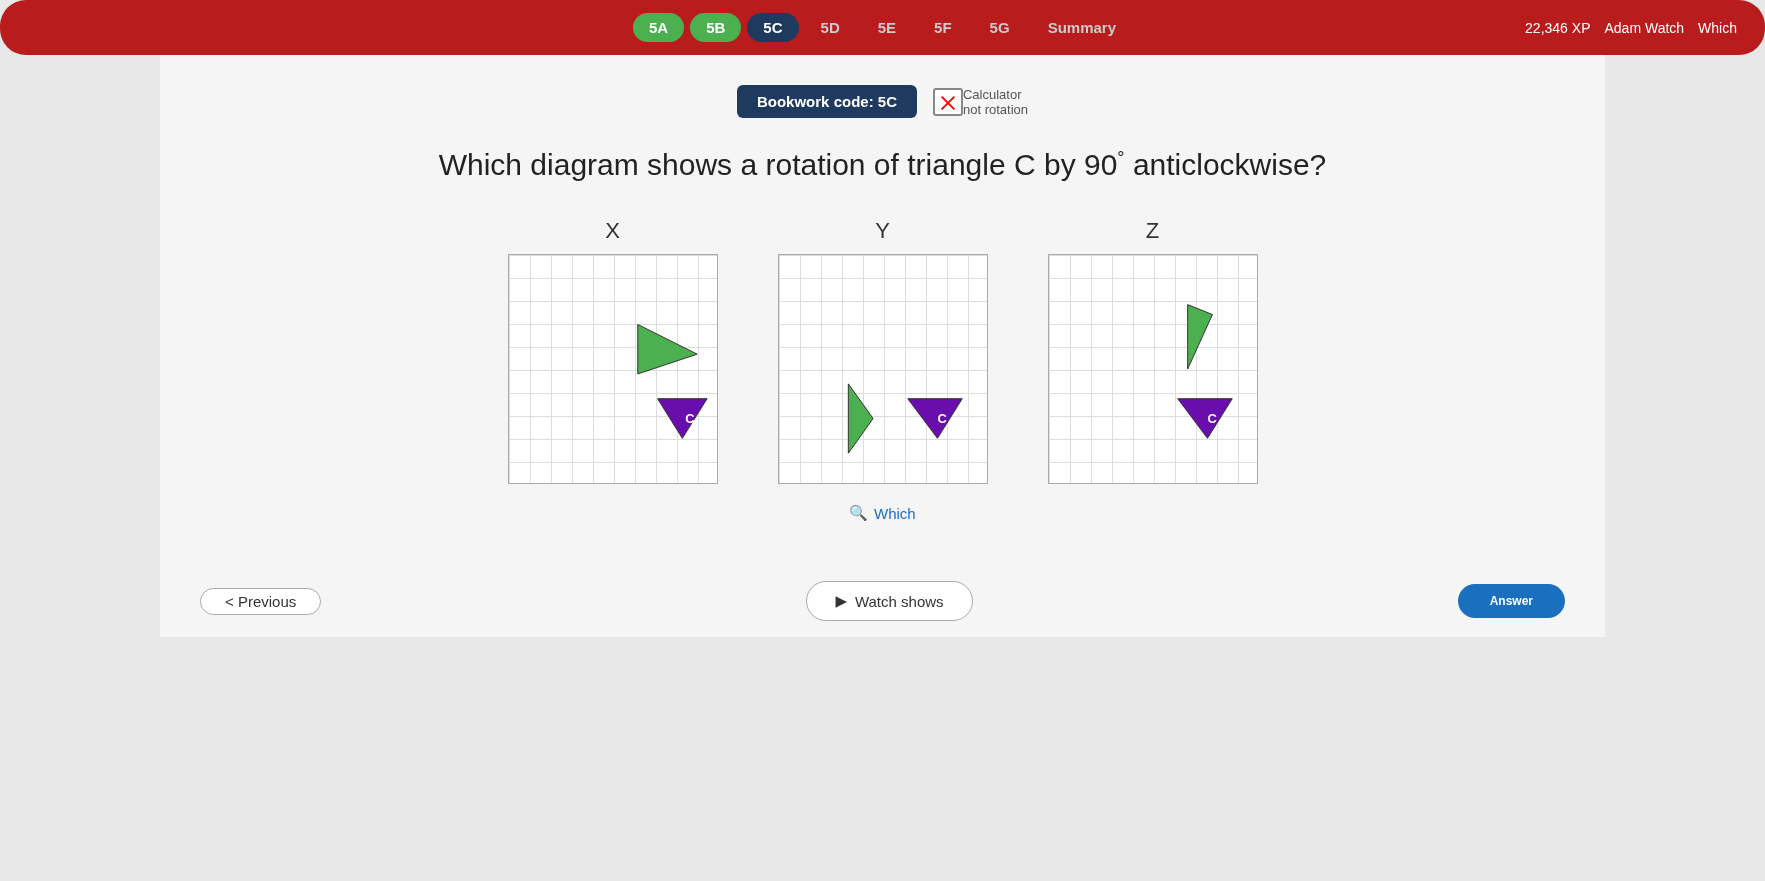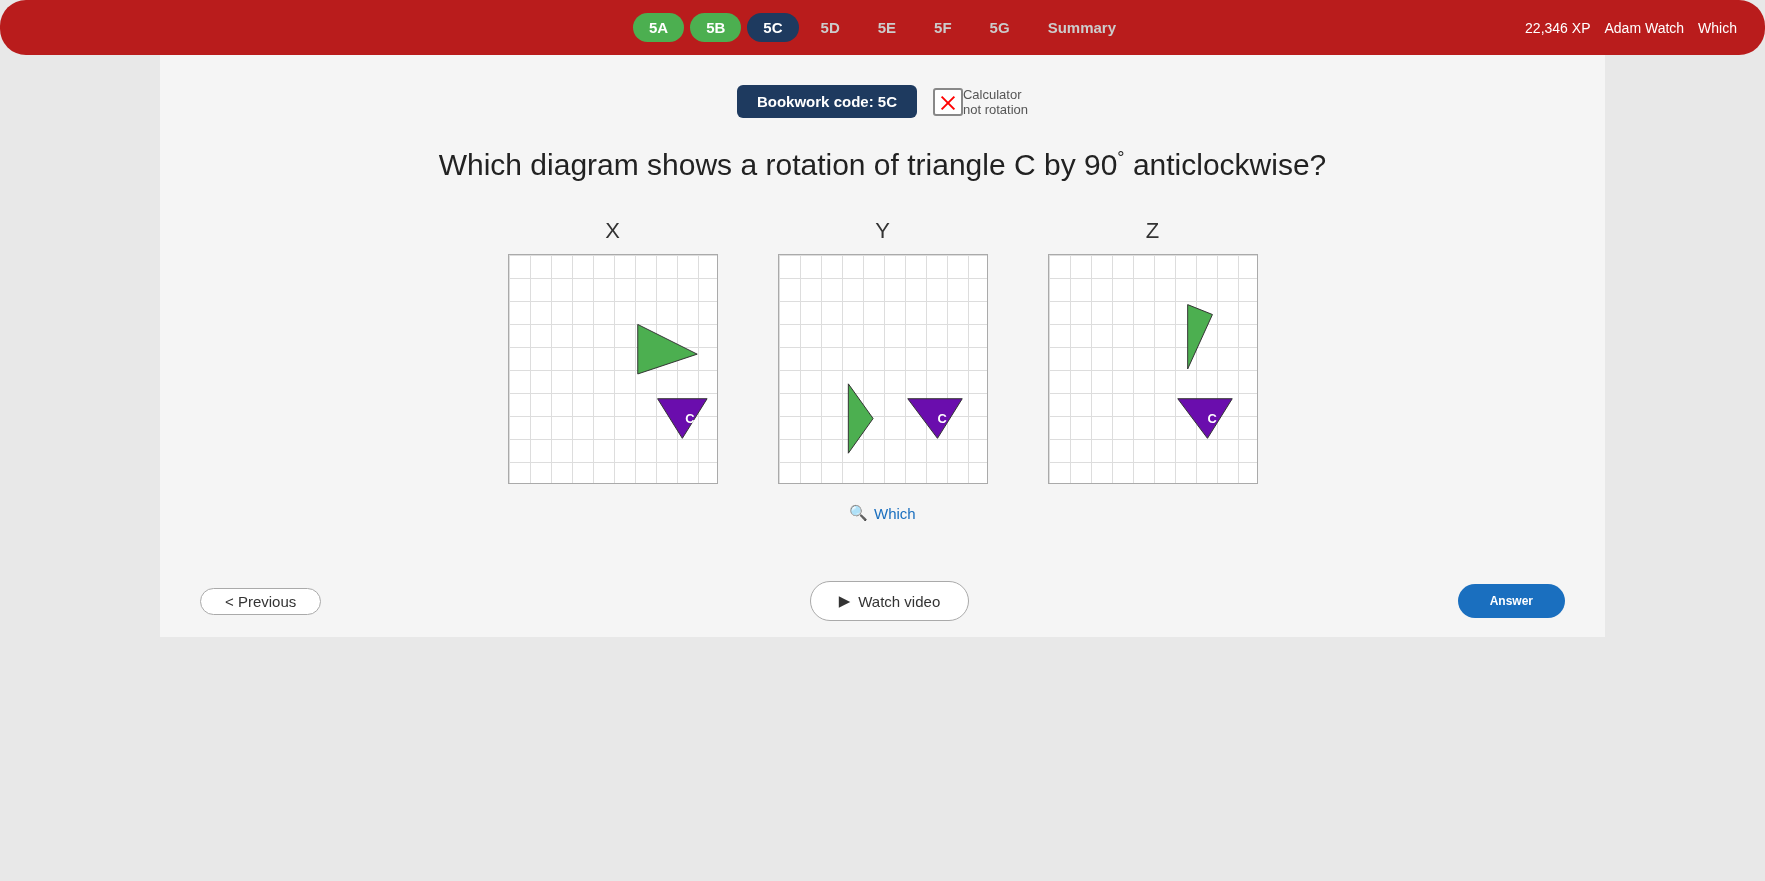--- a/index.html
+++ b/index.html
@@ -334,18 +334,18 @@
 
   <div class="zoom-row">
     <span>🔍</span>
     <span>Which</span>
   </div>
 
   <div class="bottom-bar">
     <button class="btn-previous">&lt; Previous</button>
     <button class="btn-watch">
       <span>▶</span>
-      <span>Watch video</span>
+      <span>Watch shows</span>
     </button>
     <button class="btn-answer">Answer</button>
   </div>
 
 </div>
 
 </body></html>

